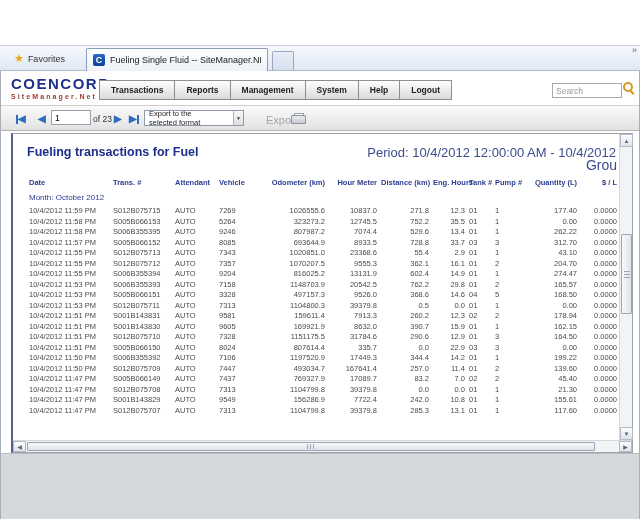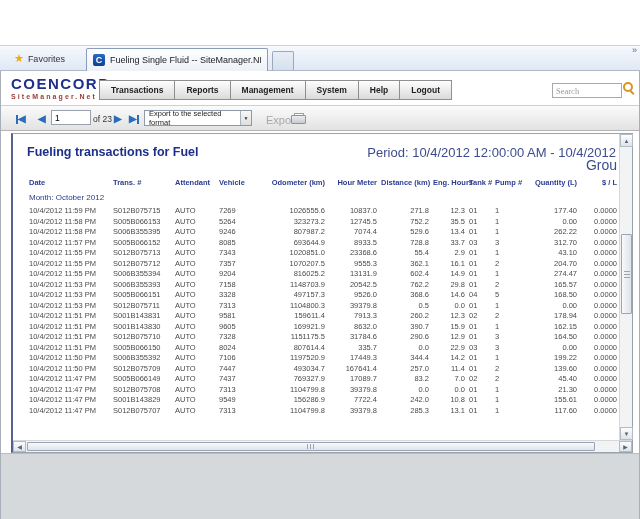--- a/index.html
+++ b/index.html
@@ -47,37 +47,37 @@
        border-left:1px solid #a9afb8;border-right:1px solid #a9afb8;box-sizing:border-box;}
   .logo{position:absolute;left:10px;top:5px;}
   .logo-title{font-size:15px;font-weight:800;color:#1d2f8a;letter-spacing:1.5px;line-height:16px;}
   .logo-sub{font-size:7px;font-weight:bold;letter-spacing:2.1px;color:#9c3a3a;margin-top:1px;}
   .main-nav{position:absolute;left:98px;top:9px;height:20px;display:flex;}
   .nav-btn{border:1px solid #8f8f8f;border-left:none;background:linear-gradient(#fefefe,#dadada);
            padding:0 11px;font-size:8.5px;font-weight:bold;color:#222;display:flex;
            align-items:center;cursor:pointer;white-space:nowrap;}
   .nav-btn:first-child{border-left:1px solid #8f8f8f;}
   .search-input{position:absolute;left:551px;top:12px;width:62px;height:13px;border:1px solid #a9a9a9;
-           font-size:8.5px;padding:0 3px;font-family:Liberation Serif, serif;box-sizing:content-box;}
+           font-size:8.5px;padding:0 3px;font-family:Liberation Sans, sans-serif;box-sizing:content-box;}
   .search-input::placeholder{color:#999;}
   .mag{position:absolute;left:622px;top:11px;width:12px;height:12px;}
   .mag::before{content:"";position:absolute;left:0;top:0;width:6px;height:6px;
        border:2px solid #d8951f;border-radius:50%;}
   .mag::after{content:"";position:absolute;left:8px;top:8px;width:5px;height:2px;
        background:#d8951f;transform:rotate(45deg);transform-origin:0 0;}
   .toolbar{position:absolute;top:34px;left:0;right:0;height:26px;
        background:linear-gradient(#fbfbfb,#e2e2e2);
        border-top:1px solid #cfcfcf;border-bottom:1px solid #b4b4b4;box-sizing:border-box;}
   .pg{position:absolute;top:7px;color:#2a6ebb;font-weight:bold;font-size:10px;line-height:12px;
       display:flex;align-items:center;cursor:pointer;}
   .pg .bar{width:2px;height:9px;background:#2a6ebb;}
   .page-input{position:absolute;left:50px;top:4px;width:32px;height:13px;border:1px solid #98a2ae;
       font-size:8.5px;text-align:left;padding:0 3px;font-family:"Liberation Sans",sans-serif;}
   .of-label{position:absolute;left:92px;top:8px;font-size:8.5px;color:#333;}
-  .export-select{position:absolute;left:143px;top:4px;width:108px;height:16px;box-sizing:border-box;
+  .export-select{position:absolute;left:143px;top:4px;width:100px;height:16px;box-sizing:border-box;
       border:1px solid #8f9aa8;background:#fff;display:flex;align-items:center;
       justify-content:space-between;padding-left:4px;font-size:7.5px;color:#222;cursor:pointer;gap:12px;}
   .sel-caret{width:12px;height:100%;border-left:1px solid #aab2bc;display:flex;align-items:center;
       justify-content:center;background:linear-gradient(#f8f8f8,#dedede);font-size:5px;color:#333;}
   .export-link{position:absolute;left:265px;top:8px;font-size:11px;color:#a8a8a8;}
   .tb-print{position:absolute;left:290px;top:7px;}
   
   .panel{position:absolute;left:10px;top:62px;width:622px;height:320px;box-sizing:border-box;
       background:#fff;border:1px solid #9aa2ac;border-left:2px solid #55628f;}
   .rpt-title{position:absolute;left:14px;top:11px;font-size:12.5px;font-weight:bold;color:#1d2f8a;}

